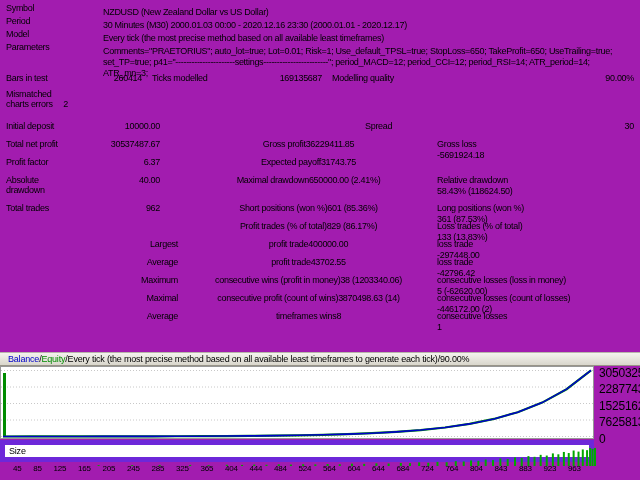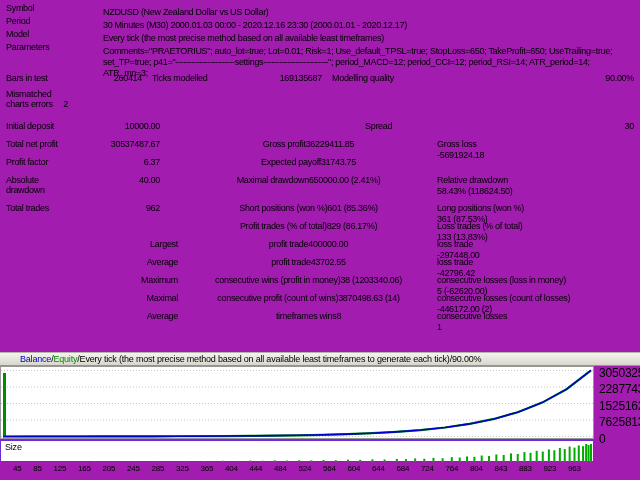--- a/index.html
+++ b/index.html
@@ -27,27 +27,27 @@
   .bars-l3 { position:absolute; left:332px; top:0; white-space:nowrap; }
   .vr      { position:absolute; right:6px; top:0; white-space:nowrap; }    
   .mis-l { position:absolute; left:6px; top:0; width:48px; line-height:10px; }
   .mis-v { position:absolute; right:572px; top:10px; }
   .dd-l  { position:absolute; left:6px; top:0; width:60px; line-height:10px; }
   .dep-l3{ position:absolute; left:365px; top:0; white-space:nowrap; }
 
   
   .caption { position:absolute; top:352px; left:0; width:640px; height:14px;
              background:linear-gradient(#f4f3ee,#d9d6cc); border-top:1px solid #b8b5ab; border-bottom:1px solid #989488;
-             display:flex; align-items:center; padding-left:20px; font-size:9px; letter-spacing:-0.2px; white-space:nowrap; overflow:hidden; }
+             display:flex; align-items:center; padding-left:8px; font-size:9px; letter-spacing:-0.2px; white-space:nowrap; overflow:hidden; }
   .balc { color:#0000c8; } .eqc { color:#008c00; }
   .mainchart { position:absolute; top:366px; left:0; width:594px; height:73px; border:1px solid #979797; background:#fff; }
   .mainchart svg { display:block; }
   .ybox { position:absolute; top:366px; left:597px; width:42px; height:73px; font-size:12px; letter-spacing:-0.2px; }
   .ylab { position:absolute; left:2px; white-space:nowrap; }
-  .sizepanel { position:absolute; top:440px; left:0; width:594px; height:22px; border:1px solid #6d28d9; background:#fff; }
+  .sizepanel { position:absolute; top:440px; left:0; width:594px; height:22px; border:5px solid #6d28d9; background:#fff; }
   .sizepanel svg { display:block; position:absolute; left:0; top:1px; }
   .size-label { position:absolute; left:4px; top:1px; font-size:9px; letter-spacing:-0.2px; }
   .xbox { position:absolute; top:464px; left:0; width:594px; display:flex; justify-content:space-between;
           font-size:8px; letter-spacing:-0.2px; padding:0 13px; }
   .xlab { white-space:nowrap; }
 </style>
 </head>
 <body>
 
 <div class="page">

